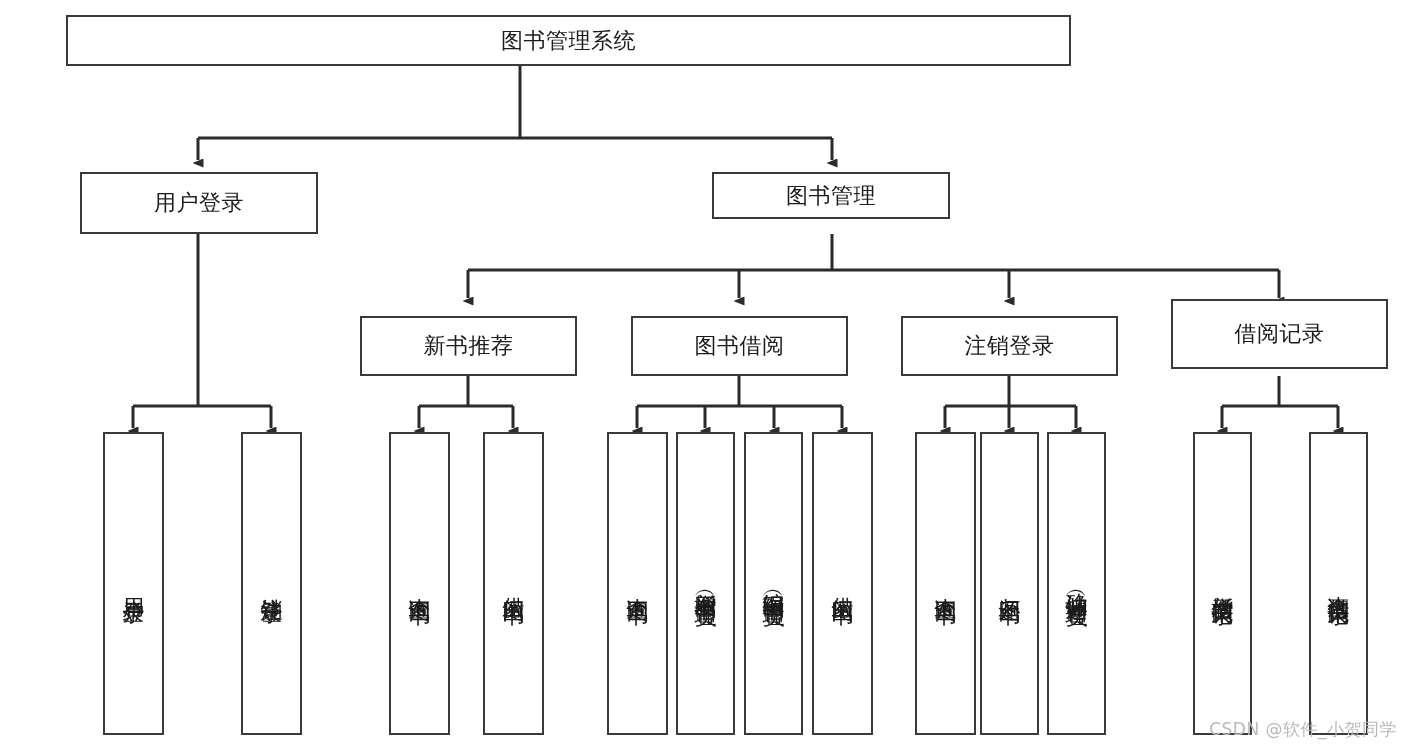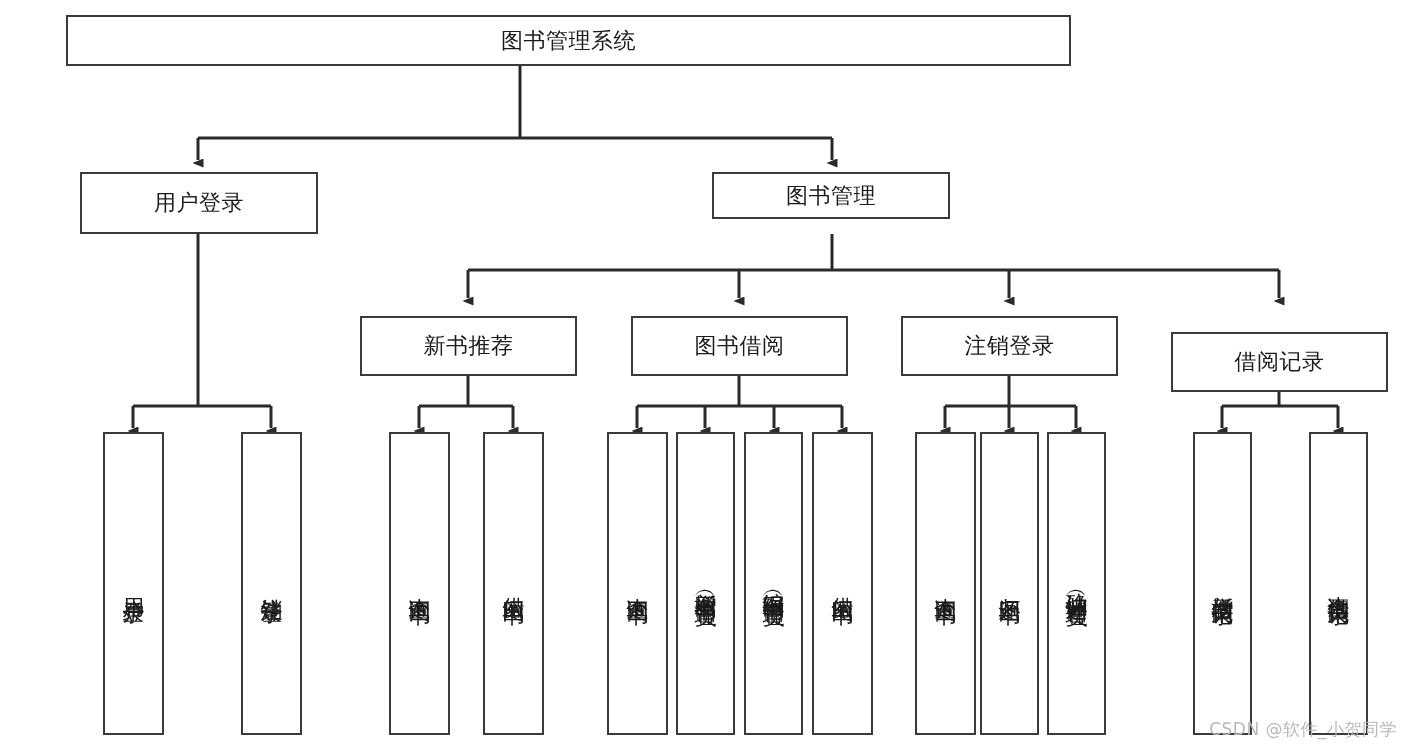--- a/index.html
+++ b/index.html
@@ -131,21 +131,21 @@
 
   <div class="node horiz" style="left:631px; top:316px; width:217px; height:60px;">
     <span>图书借阅</span>
   </div>
   <div class="node horiz" style="left:360px; top:316px; width:217px; height:60px;">
     <span>新书推荐</span>
   </div>
   <div class="node horiz" style="left:901px; top:316px; width:217px; height:60px;">
     <span>注销登录</span>
   </div>
-  <div class="node horiz" style="left:1171px; top:332px; width:217px; height:60px;">
+  <div class="node horiz" style="left:1171px; top:299px; width:217px; height:70px;">
     <span>借阅记录</span>
   </div>
 
   <div class="node vert" style="left:103px; top:432px; width:61px; height:303px;">
     <span class="vlabel">用户登录</span>
   </div>
   <div class="node vert" style="left:241px; top:432px; width:61px; height:303px;">
     <span class="vlabel">注销登录</span>
   </div>
 

